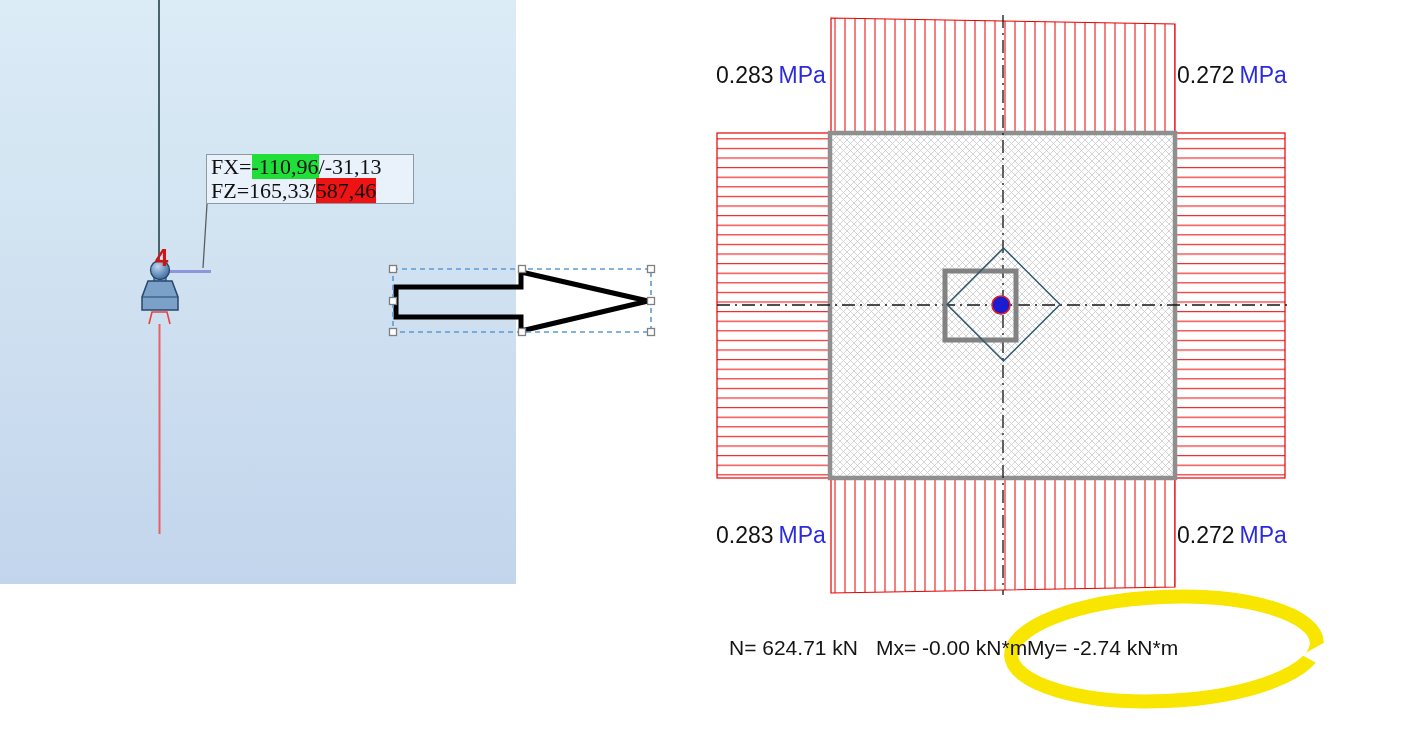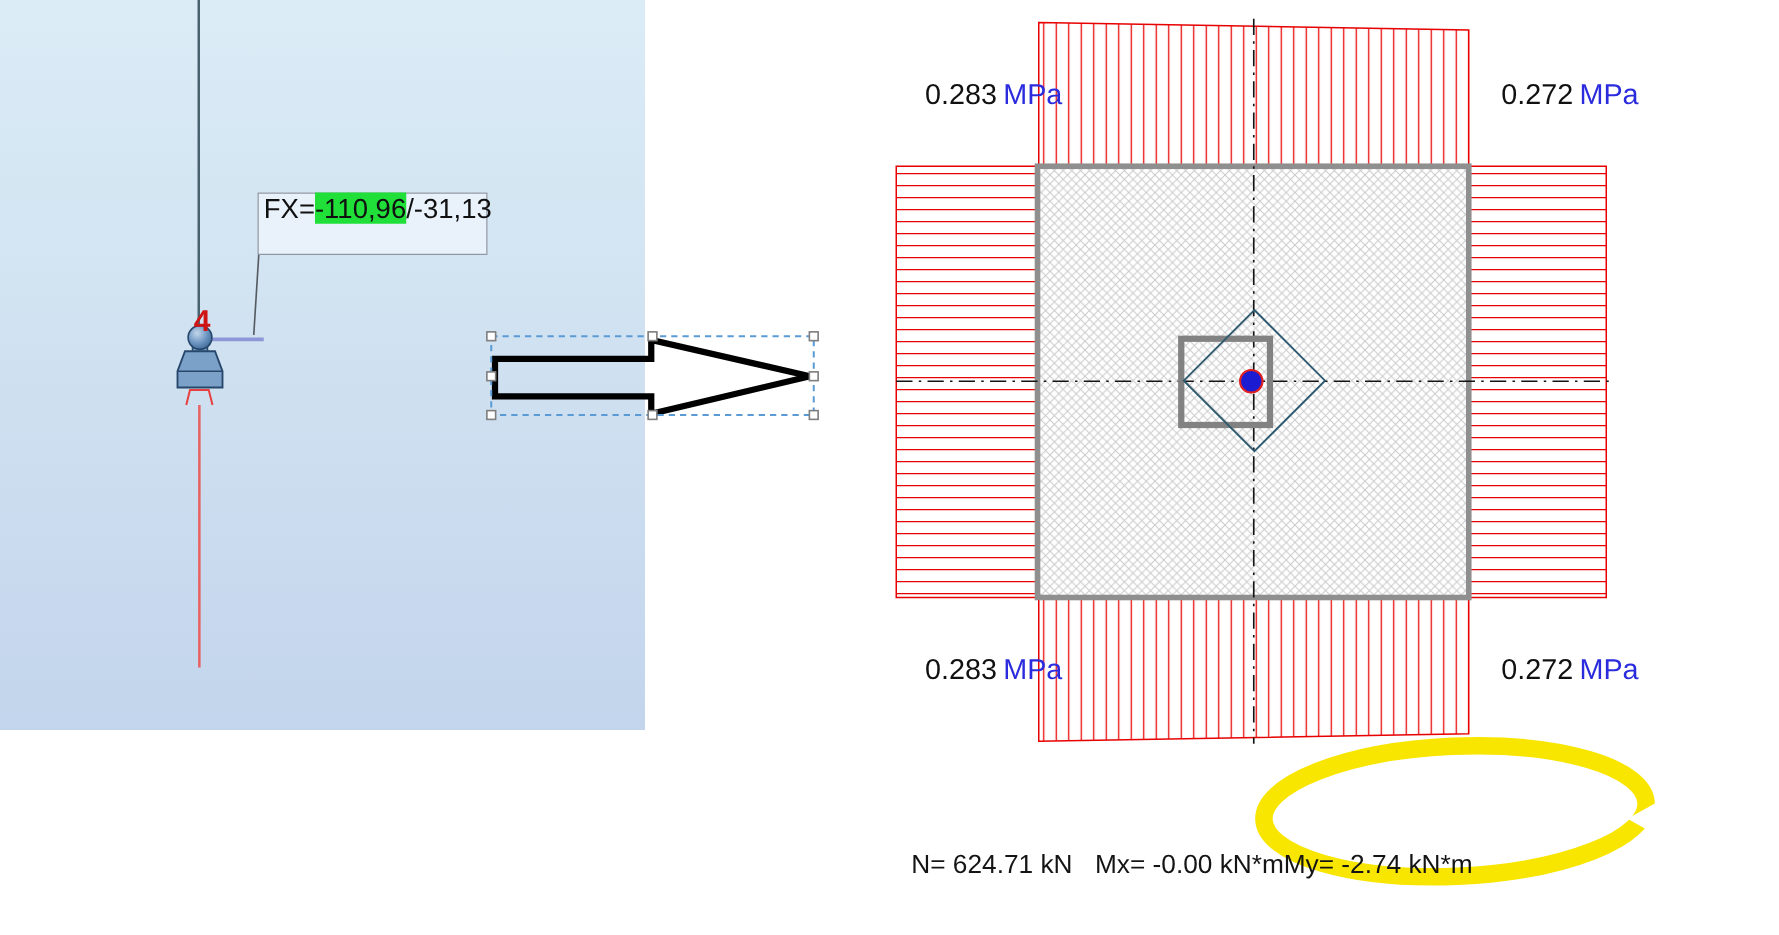--- a/index.html
+++ b/index.html
@@ -8,43 +8,44 @@
     background:#ffffff;
     font-family:"Liberation Sans", sans-serif;
   }
   #canvas{position:absolute;left:0;top:0;width:1423px;height:748px;}
   .blue-panel{
     position:absolute;left:0;top:0;width:516px;height:584px;
     background:linear-gradient(180deg,#dbecf7 0%,#d3e4f2 35%,#c3d5ec 100%);
   }
   .vector-layer{position:absolute;left:0;top:0;width:1423px;height:748px;}
   .force-box{
-    position:absolute;left:206px;top:154px;width:184px;height:50px;
+    position:absolute;left:206px;top:154px;width:208px;height:50px;
     box-sizing:border-box;background:#e9f1fb;border:1px solid #8f98a4;
     font-size:22px;line-height:24px;color:#101010;white-space:nowrap;
     padding:0 4px;
+    font-family:Liberation Serif, serif;
   }
   .force-box .hl-green{background:#1fdf38;}
   .force-box .hl-red{background:#ee1414;}
   .node-number{
     position:absolute;left:155px;top:246px;
     color:#cf1414;font-size:24px;font-weight:bold;line-height:24px;
   }
   .pressure-label{
-    position:absolute;font-size:23px;line-height:26px;white-space:nowrap;margin-left:24px;
+    position:absolute;font-size:23px;line-height:26px;white-space:nowrap;
   }
   .pressure-label .val{color:#111111;}
   .pressure-label .unit{color:#2b2bde;margin-left:5px;}
   .p-top-left{left:716px;top:62px;}
   .p-top-right{left:1177px;top:62px;}
   .p-bottom-left{left:716px;top:522px;}
   .p-bottom-right{left:1177px;top:522px;}
   .result{
     position:absolute;top:636px;font-size:21px;line-height:24px;
-    color:#141414;white-space:nowrap;margin-top:44px;
+    color:#141414;white-space:nowrap;
   }
   .r-n{left:729px;}
   .r-mx{left:876px;}
   .r-my{left:1027px;}
 </style>
 </head>
 <body>
 
 <div id="canvas">
 
@@ -142,20 +143,21 @@
     </g>
 
     <g>
       <ellipse cx="1164" cy="649" rx="153" ry="52" fill="none" stroke="#f8e600" stroke-width="14" transform="rotate(-2.5 1164 649)"></ellipse>
       <polygon points="1327,641 1302,655 1327,669" fill="#ffffff"></polygon>
     </g>
   </svg>
 
   <div class="force-box">
     <div><span>FX=</span><span class="hl-green">-110,96</span><span>/-31,13</span></div>
+    <div><span>FZ=165,33/</span><span class="hl-red">587,46</span></div>
   </div>
 
   <div class="node-number">4</div>
 
   <div class="pressure-label p-top-left">
     <span class="val">0.283</span><span class="unit">MPa</span>
   </div>
   <div class="pressure-label p-top-right">
     <span class="val">0.272</span><span class="unit">MPa</span>
   </div>

